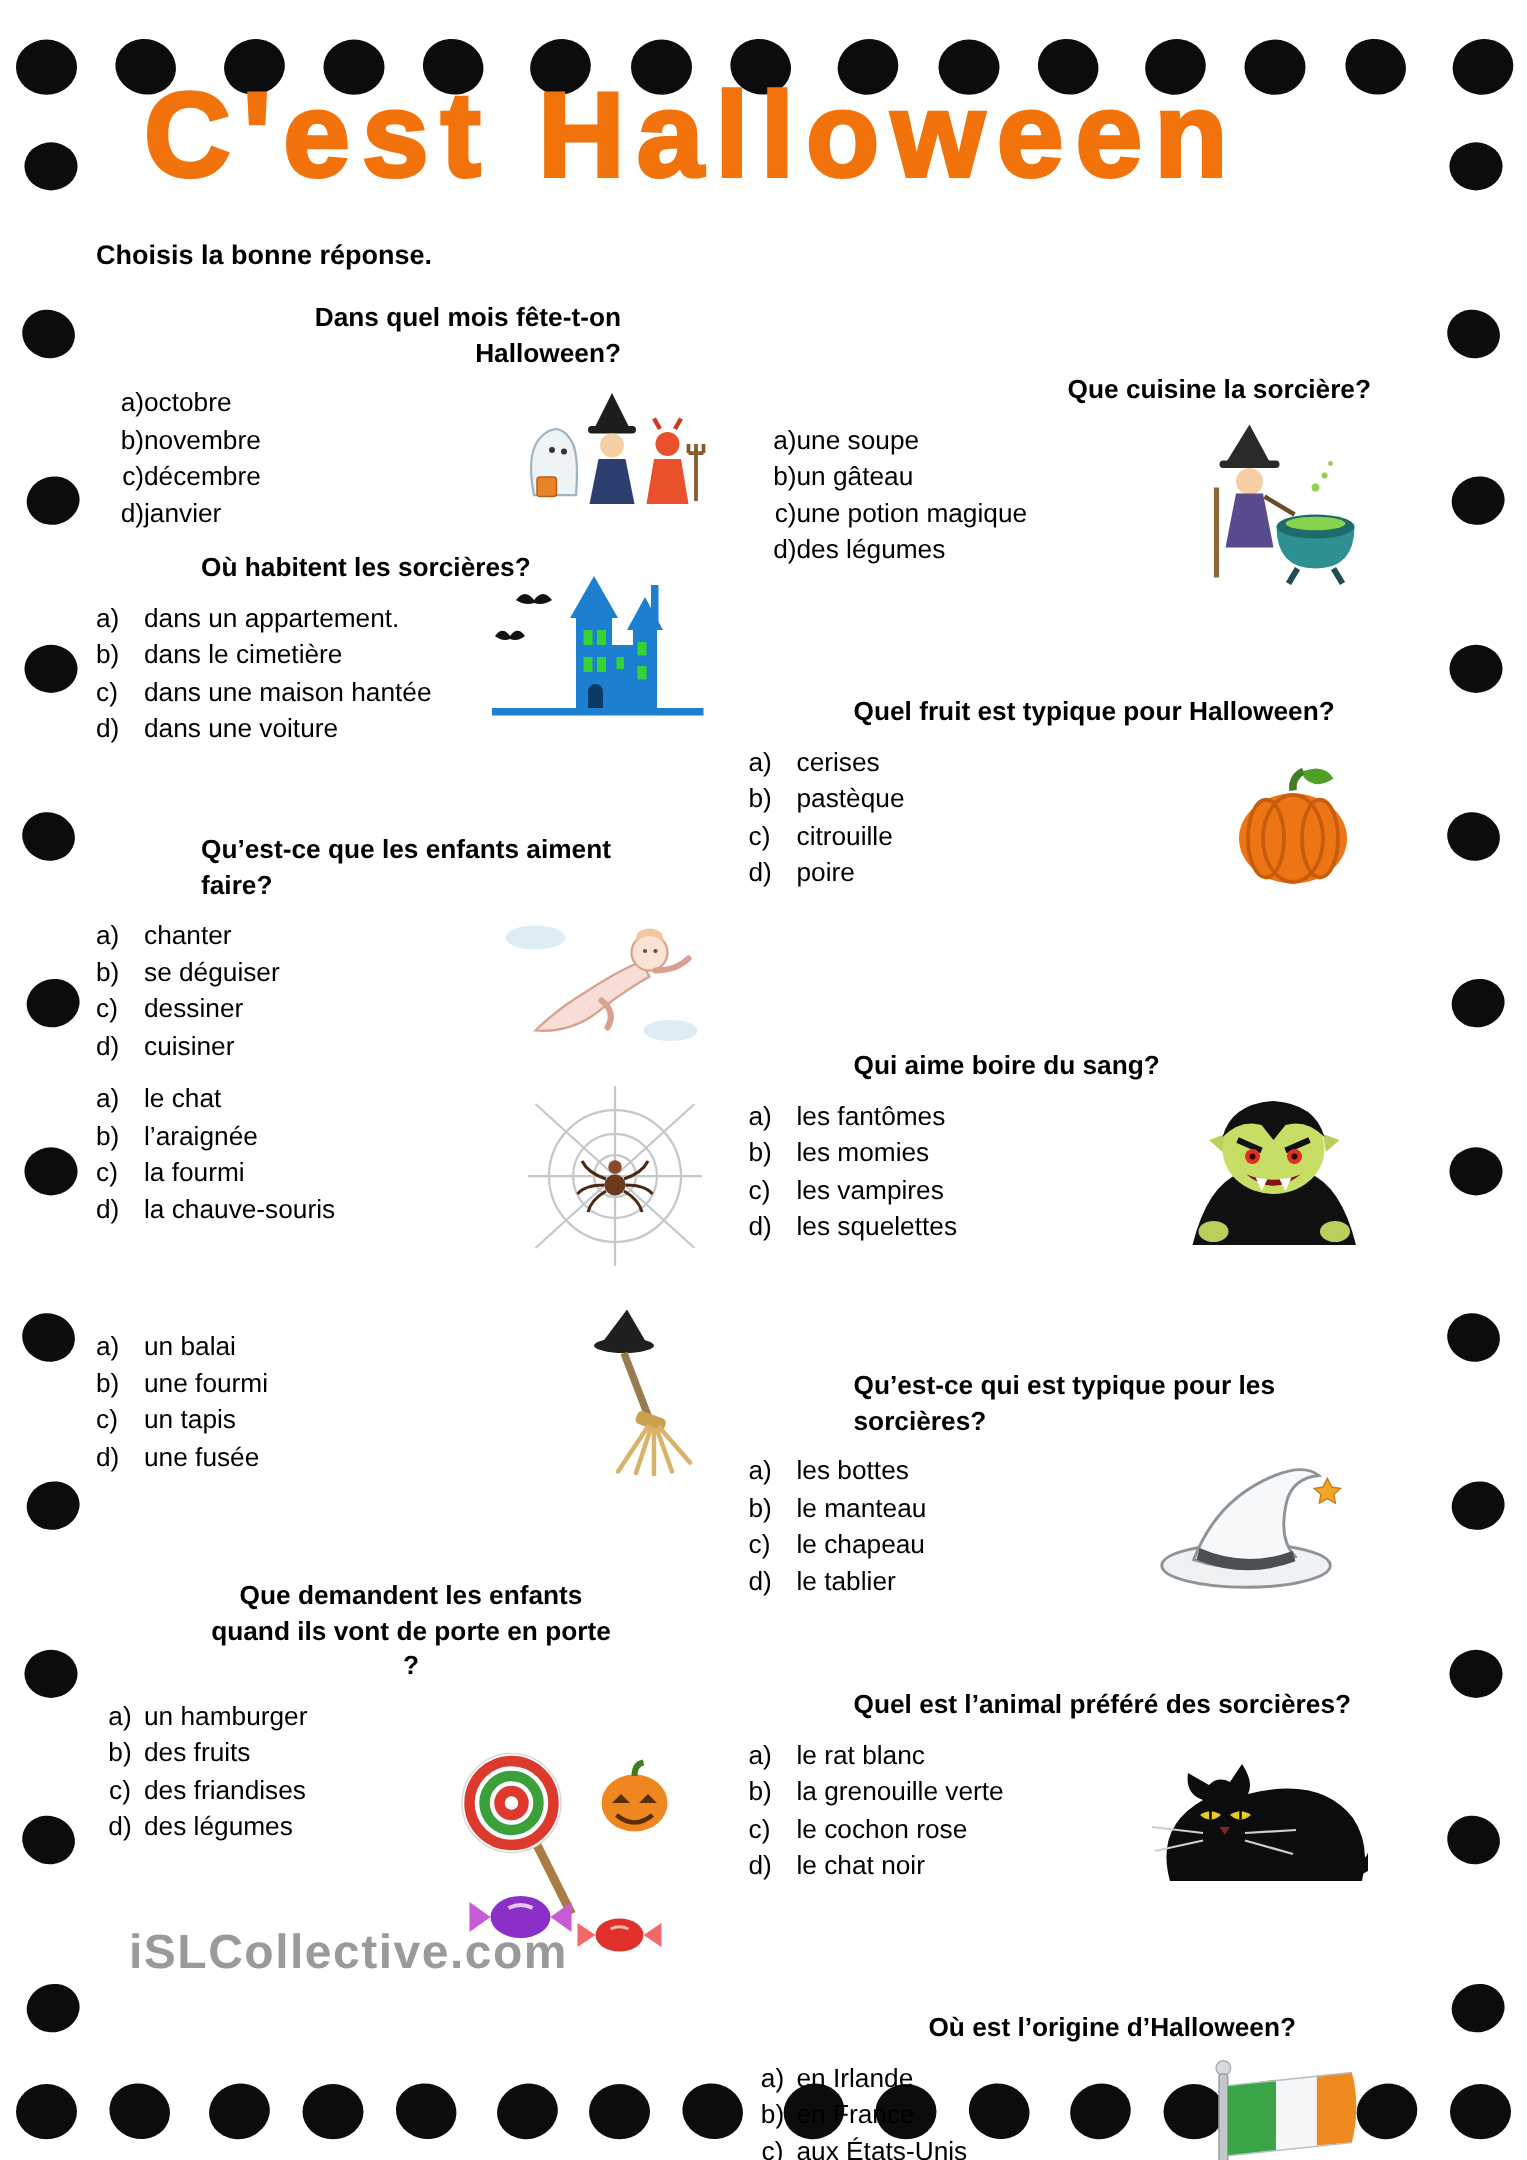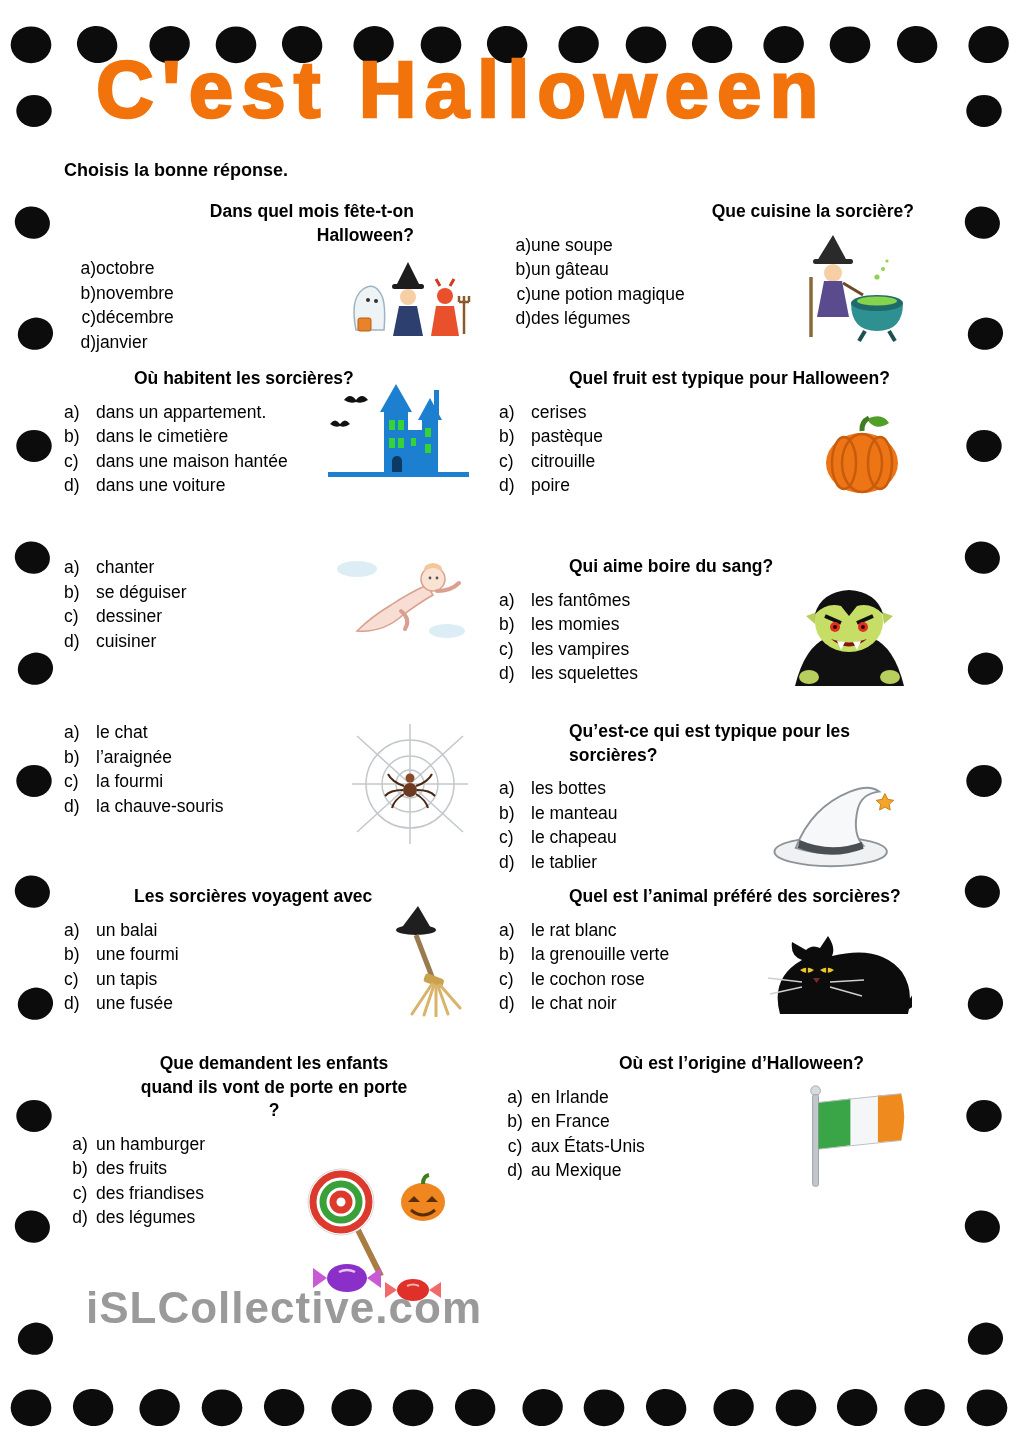--- a/index.html
+++ b/index.html
@@ -33,40 +33,40 @@
   .row-1 { min-height:167px;text-align:right; }
   .row-2 { min-height:188px; }
   .row-3 { min-height:165px; }
   .row-4 { min-height:165px; }
   .row-5 { min-height:167px; }
   .row-6 { min-height:280px;text-align:center; }
 
   .q-title { font-weight:bold; font-size:17.5px; line-height:1.35;
              margin-left:70px; margin-bottom:9px; }
   .col-left  .q-title { max-width:280px; }
-  .col-right .q-title { max-width:345px; }
+  .col-right .q-title { max-width:345px;margin-top:48px; }
   .q-row { display:flex; align-items:flex-start; }
   .opts { list-style:none; flex:1; }
   .opt { display:flex; font-size:17.5px; line-height:1.40; }
   .ol { width:32px; flex:none; }
   .q-img { flex:none; margin-left:auto; margin-right:18px; }
   .col-right .q-img { margin-right:42px; }
 
   .img-house  { margin-top:-26px; }
   .img-broom  { margin-top:-16px; }
   .img-cat    { margin-top:-8px;  }
   .img-vamp   { margin-top:-6px;  }
   .img-flying { margin-top:-4px;  }
   .img-flag   { margin-top:-4px;  }
   .img-web    { margin-top:-2px;  }
   .img-hat    { margin-top:4px;   }
   .img-pump   { margin-top:8px;   }
   .img-candy  { margin-top:26px; margin-right:28px; }
 
-  .footer { position:absolute; left:86px; top:1283px; font-size:44px; font-weight:bold;
+  .footer { position:absolute; left:86px; top:1283px; font-size:32px; font-weight:bold;
             color:#9a9a9a; letter-spacing:1px; }
 </style>
 </head>
 <body>
 
 <svg width="0" height="0" style="position:absolute" aria-hidden="true">
   <defs>
     <symbol id="swirl-pumpkin" viewBox="0 0 64 64">
       <path class="pk-stem" d="M34 15 q-2 -8 7 -11" fill="none" stroke-width="3.5" stroke-linecap="round"></path>
       <ellipse class="pk-body" cx="32" cy="39" rx="21" ry="19"></ellipse>
@@ -337,20 +337,21 @@
               <rect x="99" y="70" width="6" height="9" fill="#35d435"></rect>
               <rect x="85" y="64" width="5" height="8" fill="#35d435"></rect>
               <path d="M66 98 v-11 a5 5 0 0 1 10 0 v11 z" fill="#0b3a63"></path>
               <rect x="2" y="98" width="141" height="5" fill="#1d7fd0"></rect>
             </svg>
           </figure>
         </div>
       </section>
 
       <section class="q row-3">
+        <h3 class="q-title">Qu’est-ce que les enfants aiment faire?</h3>
         <div class="q-row">
           <ul class="opts">
             <li class="opt">
                 <span class="ol">a)</span>
                 <span>chanter</span>
               </li>
             <li class="opt">
                 <span class="ol">b)</span>
                 <span>se déguiser</span>
               </li>
@@ -419,21 +420,20 @@
                   <path d="M68 72 q13 0 18 6"></path>
                 <path d="M55 76 q-10 6 -12 14"></path>
                   <path d="M67 76 q10 6 12 14"></path>
               </g>
             </svg>
           </figure>
         </div>
       </section>
 
       <section class="q row-5">
-        <h3 class="q-title">Les sorcières voyagent avec</h3>
         <div class="q-row">
           <ul class="opts">
             <li class="opt">
                 <span class="ol">a)</span>
                 <span>un balai</span>
               </li>
             <li class="opt">
                 <span class="ol">b)</span>
                 <span>une fourmi</span>
               </li>

